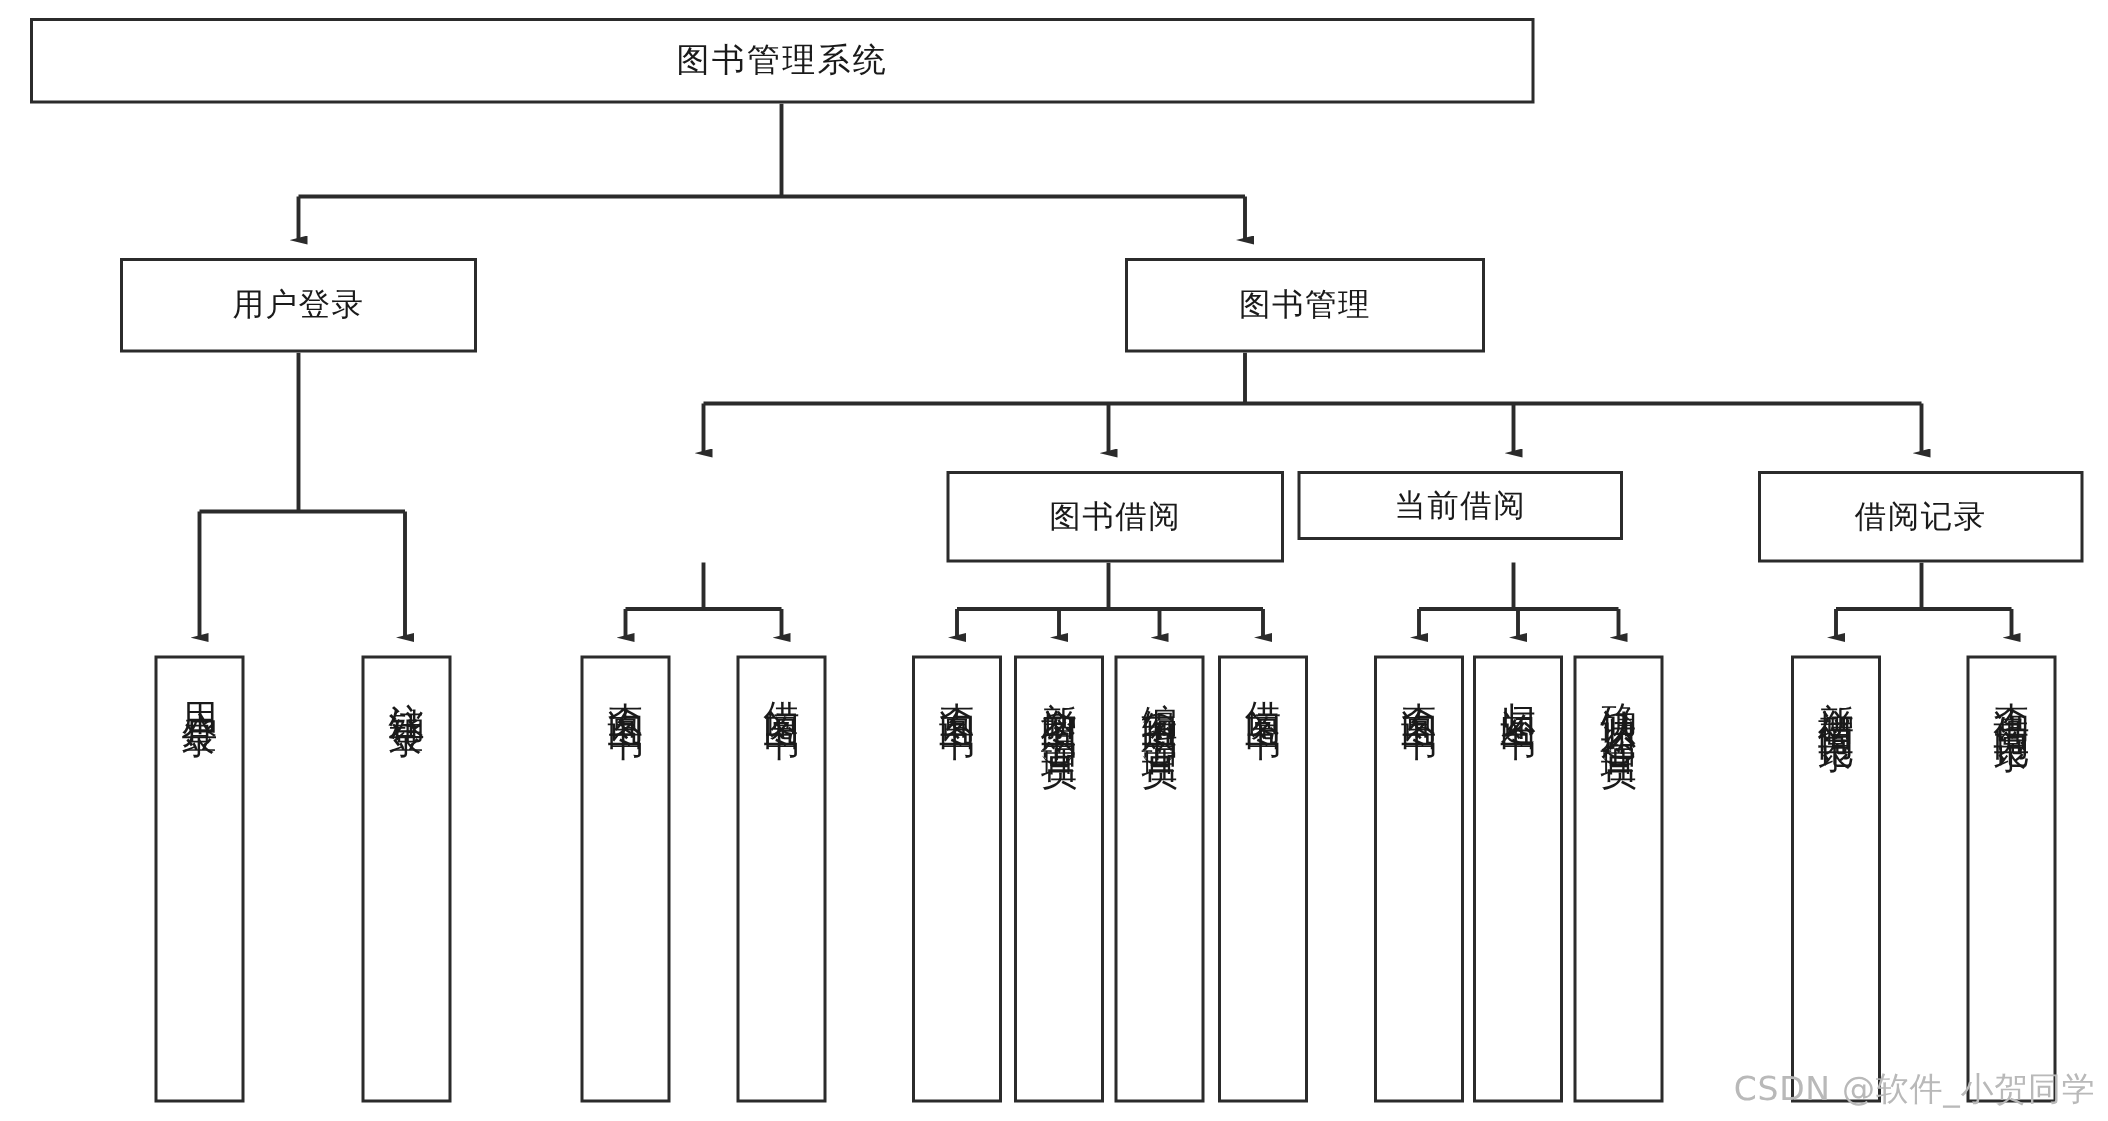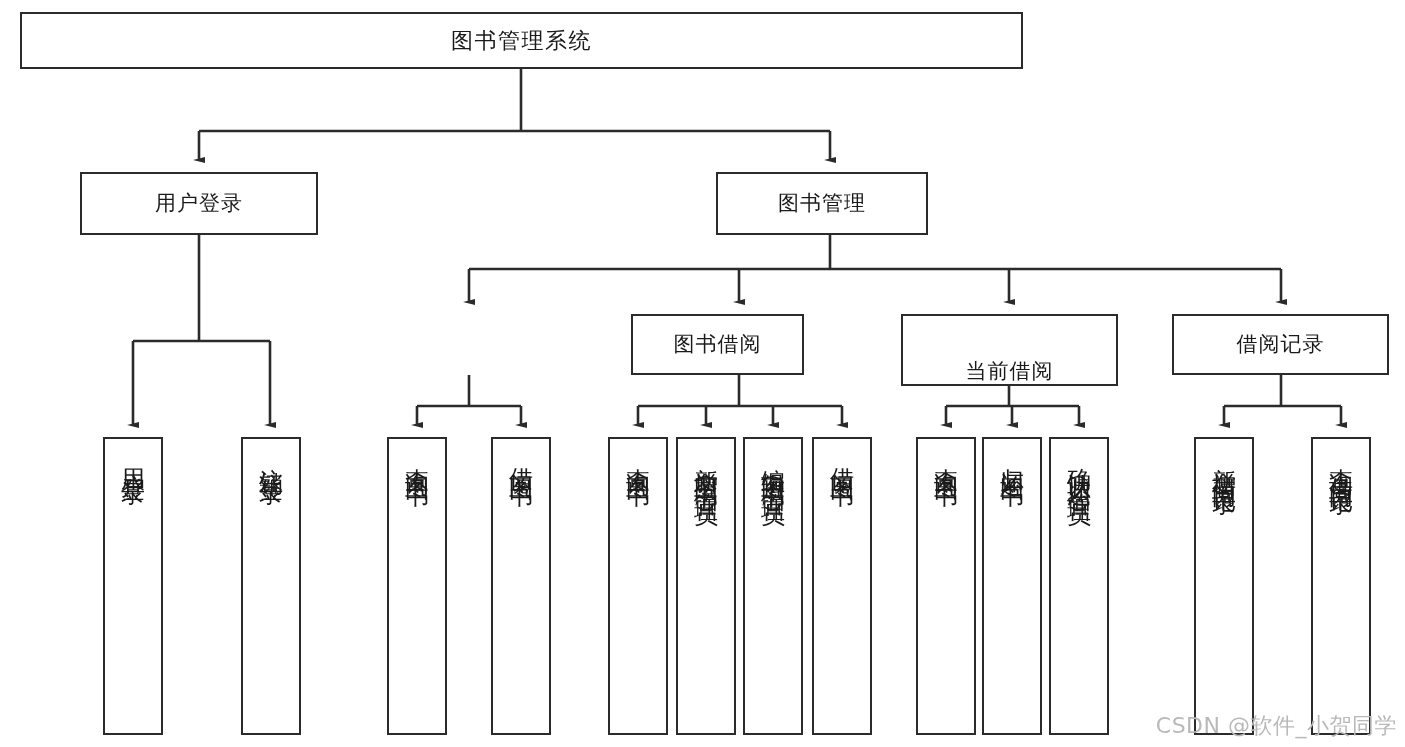--- a/index.html
+++ b/index.html
@@ -131,30 +131,30 @@
   </svg>
 
   <div class="node horiz root" style="left:20px; top:12px; width:1003px; height:57px;">
     <span class="label">图书管理系统</span>
   </div>
 
   <div class="node horiz" style="left:80px; top:172px; width:238px; height:63px;">
     <span class="label">用户登录</span>
   </div>
 
-  <div class="node horiz" style="left:716px; top:172px; width:212px; height:63px;">
+  <div class="node horiz" style="left:750px; top:172px; width:240px; height:63px;">
     <span class="label">图书管理</span>
   </div>
 
 
-  <div class="node horiz" style="left:631px; top:314px; width:173px; height:61px;">
+  <div class="node horiz" style="left:631px; top:314px; width:225px; height:61px;">
     <span class="label">图书借阅</span>
   </div>
 
-  <div class="node horiz" style="left:901px; top:314px; width:217px; height:72px;align-items:flex-end;">
+  <div class="node horiz" style="left:865px; top:314px; width:217px; height:46px;">
     <span class="label">当前借阅</span>
   </div>
 
   <div class="node horiz" style="left:1172px; top:314px; width:217px; height:61px;">
     <span class="label">借阅记录</span>
   </div>
 
   <div class="node leaf" style="left:103px; top:437px; width:60px; height:298px;">
     <span class="label">用户登录</span>
   </div>

